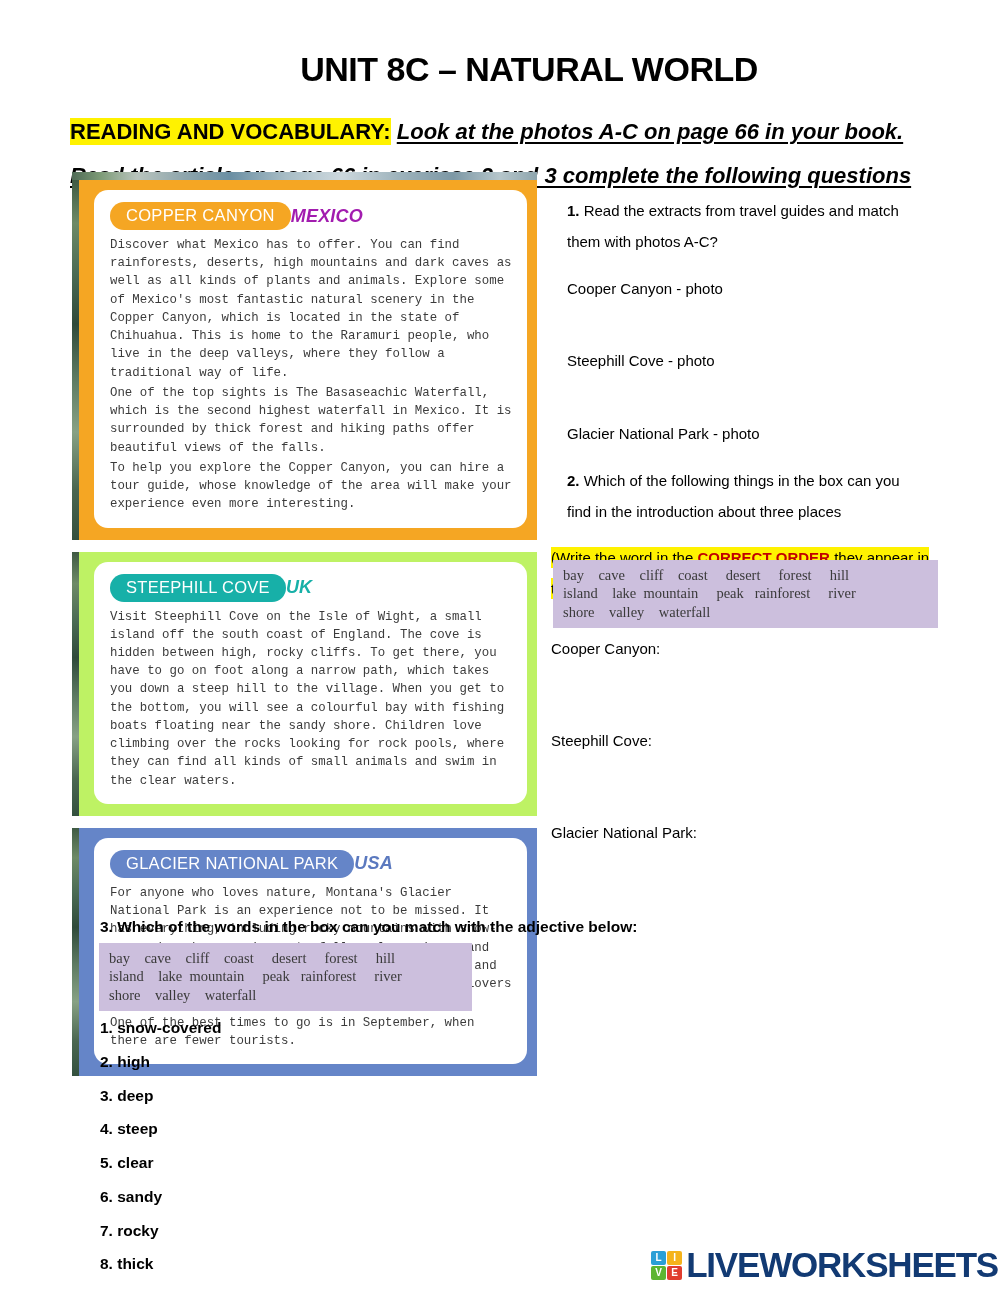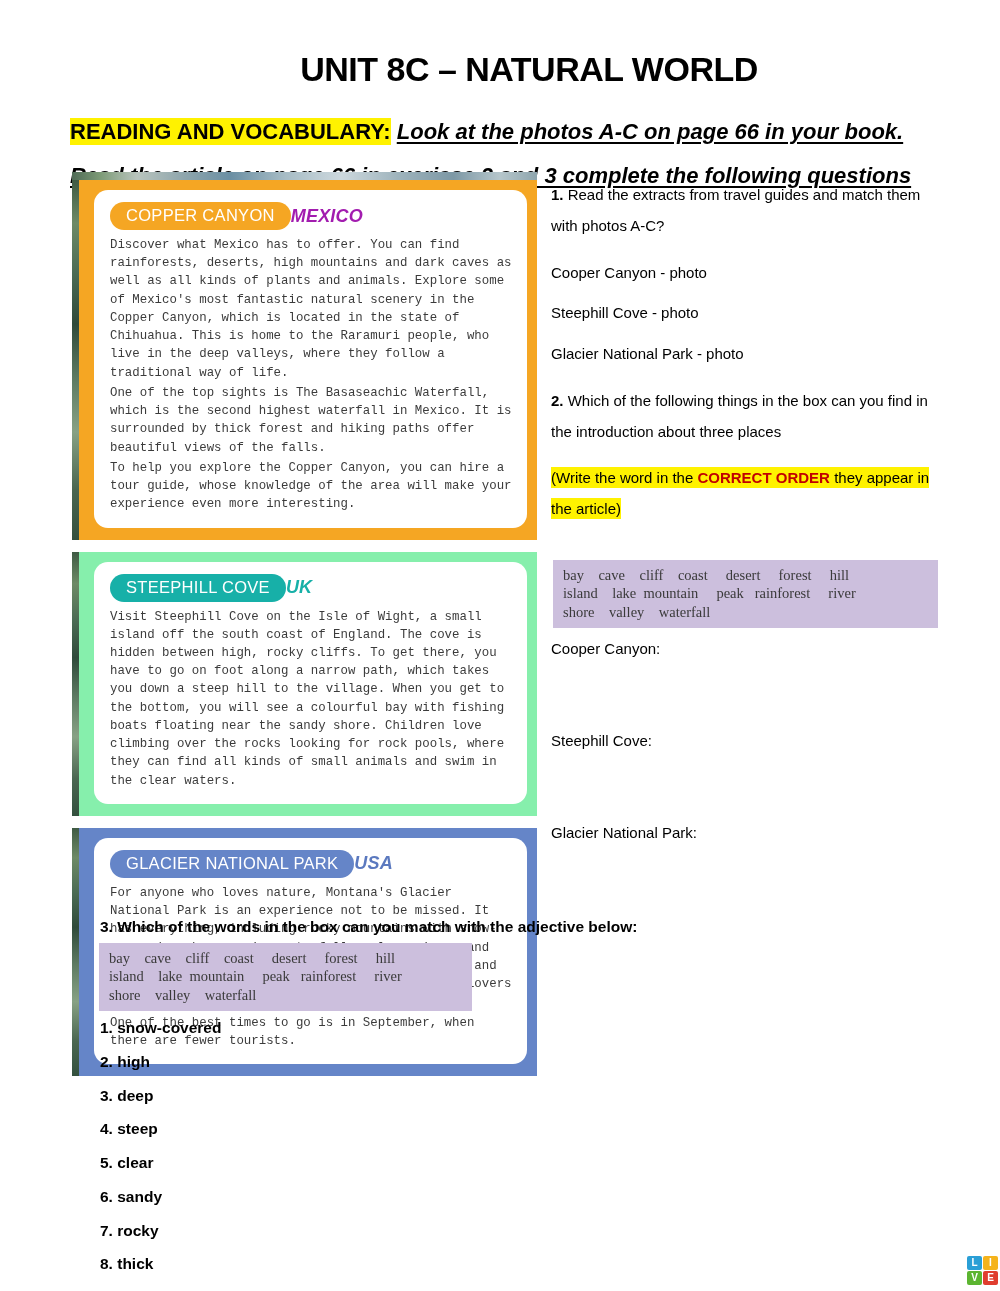--- a/index.html
+++ b/index.html
@@ -66,21 +66,21 @@
         #4e6a55 0%, #7c9a76 6%, #b9c4bd 14%, #8fa6ad 24%,
         #6b8fa3 34%, #a8bdc6 46%, #cdd8dd 58%, #9fb4bd 70%,
         #7d98a5 82%, #b6c6cb 92%, #8ea5ad 100%);
   }
   .panel {
     position: relative;
     box-sizing: border-box;
     padding: 10px 10px 12px 22px;
   }
   .panel-orange { background: #f5a623; }
-  .panel-teal   { background: #86efac; }
+  .panel-teal   { background: #bef264; }
   .panel-blue   { background: #6585c8; }
 
   .panel-strip {
     position: absolute;
     left: 0;
     top: 0;
     bottom: 0;
     width: 7px;
     background:
       linear-gradient(180deg,
@@ -136,21 +136,21 @@
   .qcol {
     position: absolute;
     left: 551px;
     top: 180px;
     width: 385px;
     font-size: 15px;
     line-height: 2.05;
   }
   .q-num { font-weight: bold; }
   .q-block { margin-bottom: 16px; }
-  .q-line { margin: 0; }
+  .q-line { margin: 16px; }
   .q-spacer-sm { height: 10px; }
 
   .hl-line {
     background: #fff200;
     display: inline;
     padding: 2px 0;
     line-height: 2.05;
     box-decoration-break: clone;
     -webkit-box-decoration-break: clone;
   }
@@ -371,13 +371,14 @@
   <div>8. thick</div>
 </div>
 
 <div class="logo">
   <div class="logo-tiles">
     <span class="tile tile-l">L</span>
     <span class="tile tile-i">I</span>
     <span class="tile tile-v">V</span>
     <span class="tile tile-e">E</span>
   </div>
+  <span class="logo-text">LIVEWORKSHEETS</span>
 </div>
 
 </body></html>

